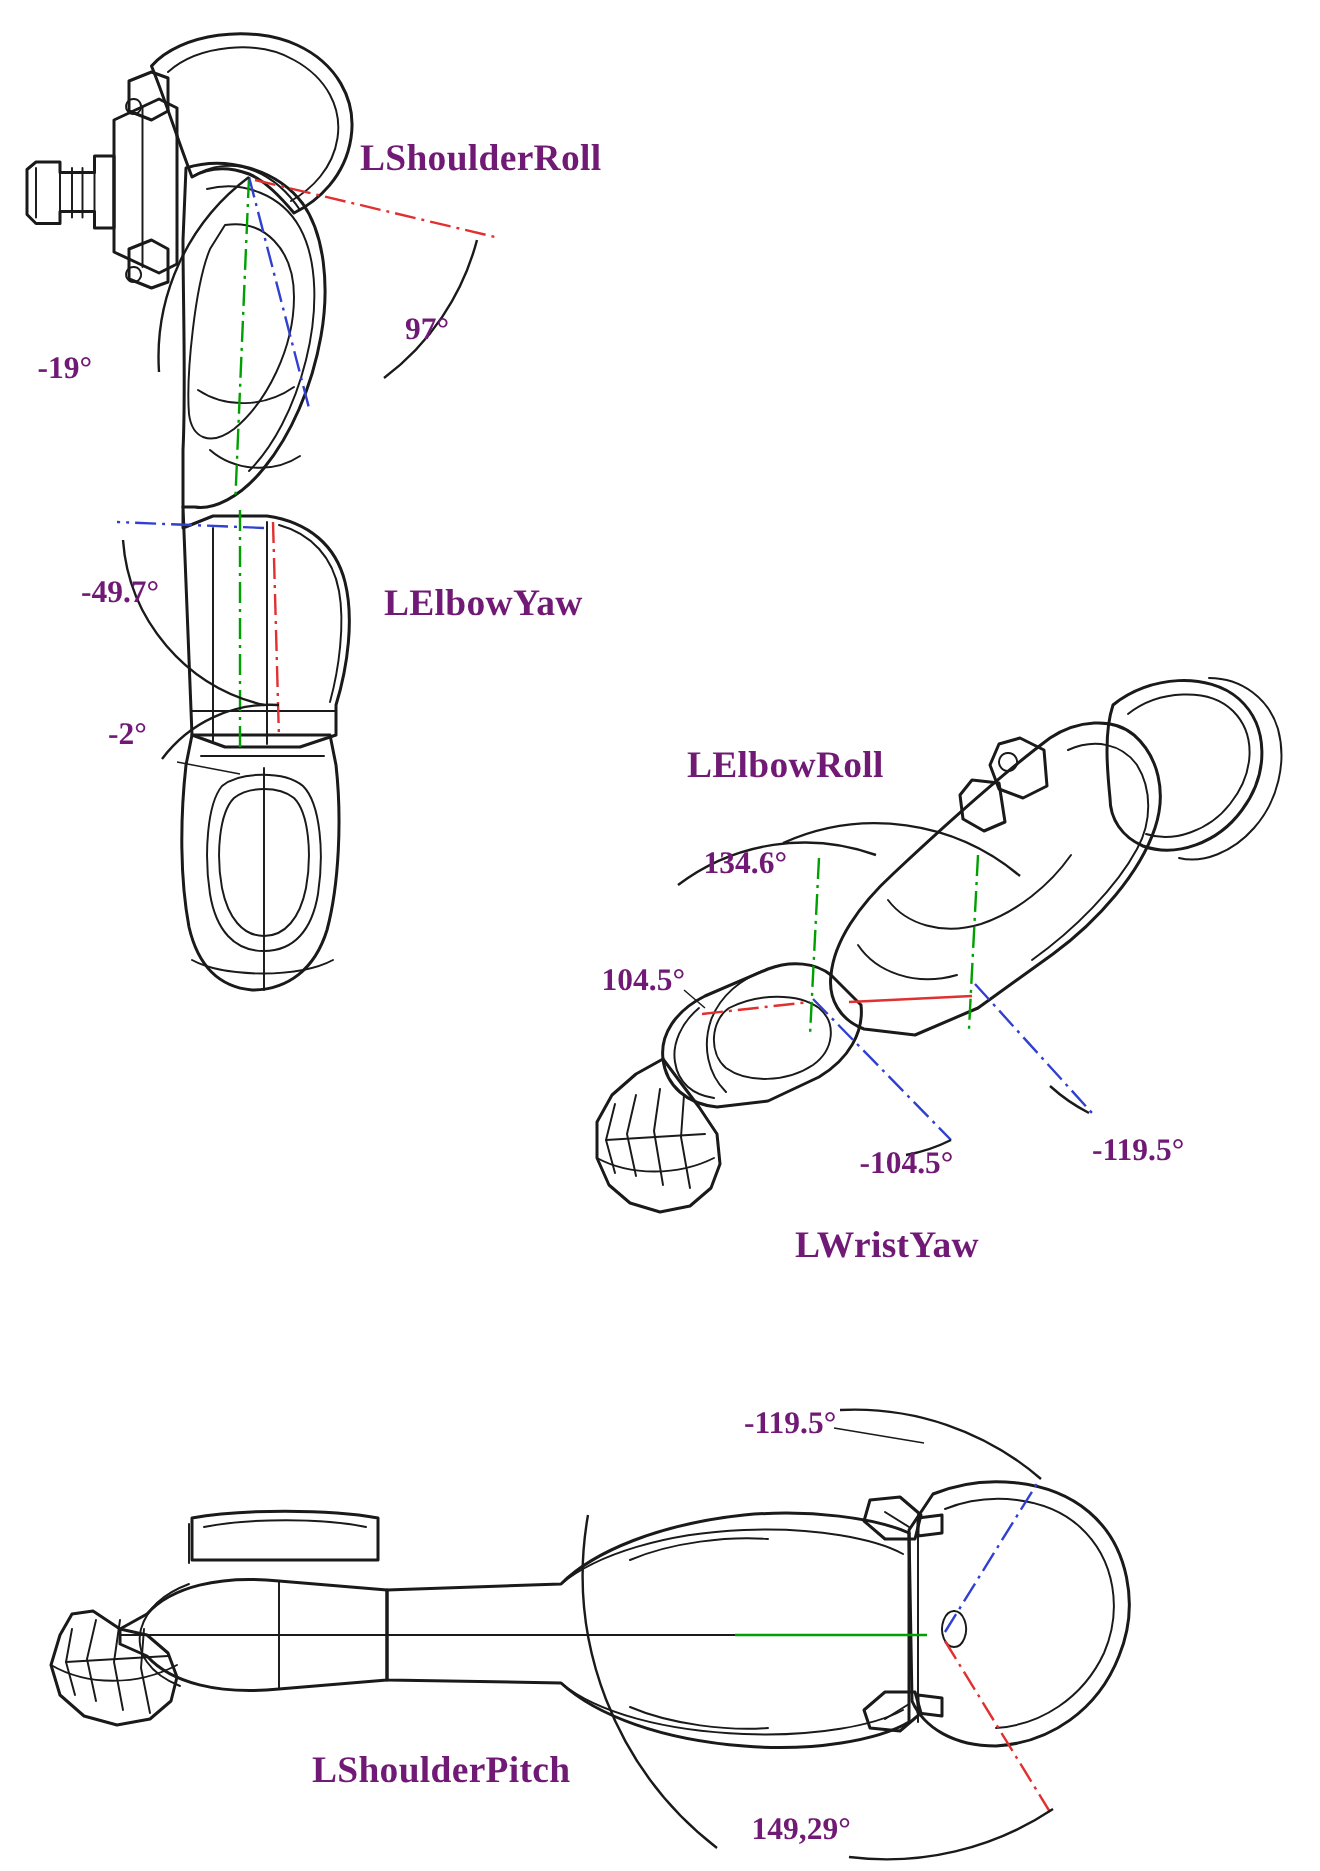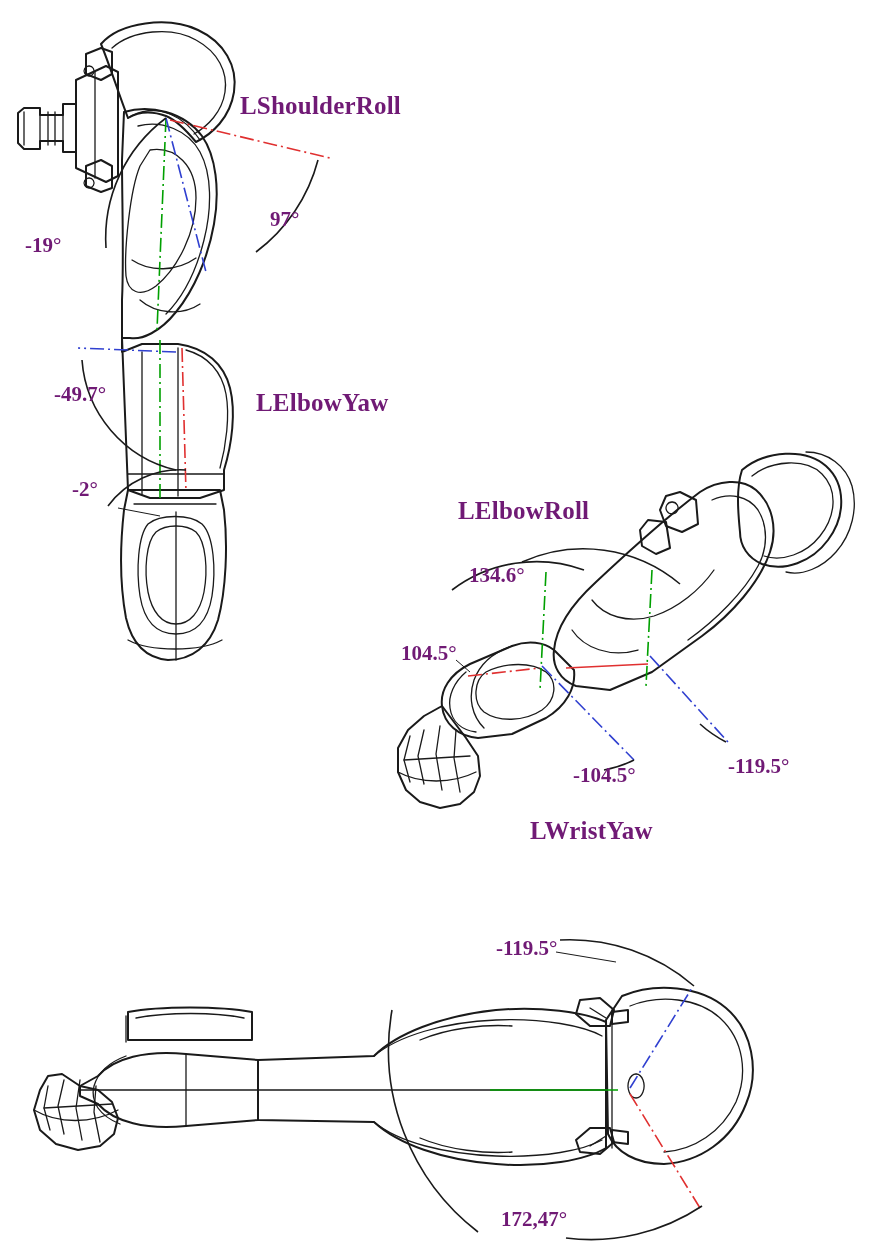--- a/index.html
+++ b/index.html
@@ -230,15 +230,16 @@
   <div class="lbl angle" style="left:72px; top:479px;">-2°</div>
 
   <div class="lbl joint-name" style="left:458px; top:498px;">LElbowRoll</div>
   <div class="lbl angle" style="left:469px; top:565px;">134.6°</div>
   <div class="lbl angle" style="left:381px; top:643px;margin-left:20px;">104.5°</div>
   <div class="lbl angle" style="left:728px; top:756px;">-119.5°</div>
   <div class="lbl angle" style="left:573px; top:765px;text-align:center;">-104.5°</div>
   <div class="lbl joint-name" style="left:530px; top:818px;">LWristYaw</div>
 
   <div class="lbl angle" style="left:496px; top:938px;">-119.5°</div>
-  <div class="lbl angle" style="left:501px; top:1209px;">172,47°</div>
+  <div class="lbl joint-name" style="left:208px; top:1168px;">LShoulderPitch</div>
+  <div class="lbl angle" style="left:501px; top:1209px;">149,29°</div>
 
 </div>
 
 </body></html>

